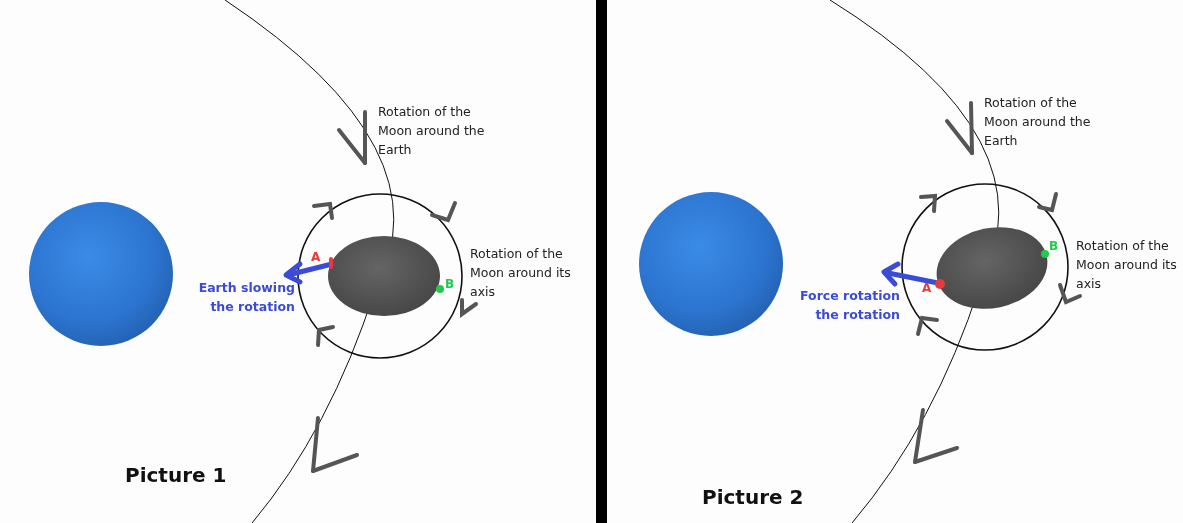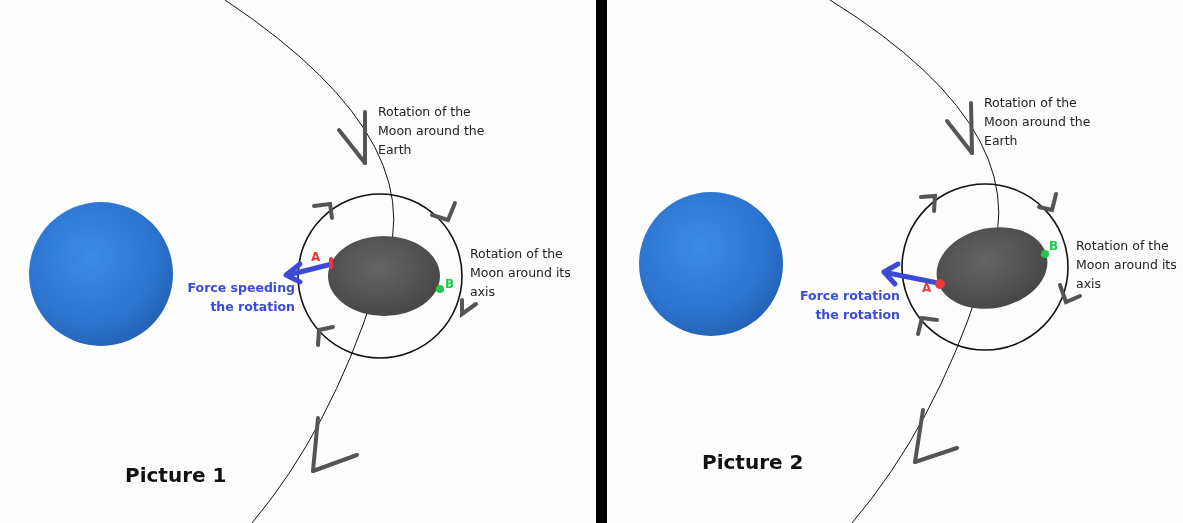--- a/index.html
+++ b/index.html
@@ -75,21 +75,21 @@
     <div>Earth</div>
   </div>
 
   <div class="label" style="left:470px; top:244px;">
     <div>Rotation of the</div>
     <div>Moon around its</div>
     <div>axis</div>
   </div>
 
   <div class="force" style="right:301px; top:278px;">
-    <div>Force speeding</div>
+    <div>Earth slowing</div>
     <div>the rotation</div>
   </div>
 
   <div class="title" style="left:125px; top:463px;">Picture 1</div>
 </div>
 
 <div class="divider"></div>
 
 <div class="panel" id="panel2">
   <svg width="576" height="523" viewBox="607 0 576 523">
@@ -153,14 +153,14 @@
     <div>Rotation of the</div>
     <div>Moon around its</div>
     <div>axis</div>
   </div>
 
   <div class="force" style="right:283px; top:286px;">
     <div>Force rotation</div>
     <div>the rotation</div>
   </div>
 
-  <div class="title" style="left:95px; top:450px;">Picture 2</div>
+  <div class="title" style="left:95px; top:485px;">Picture 2</div>
 </div>
 
 </body></html>

